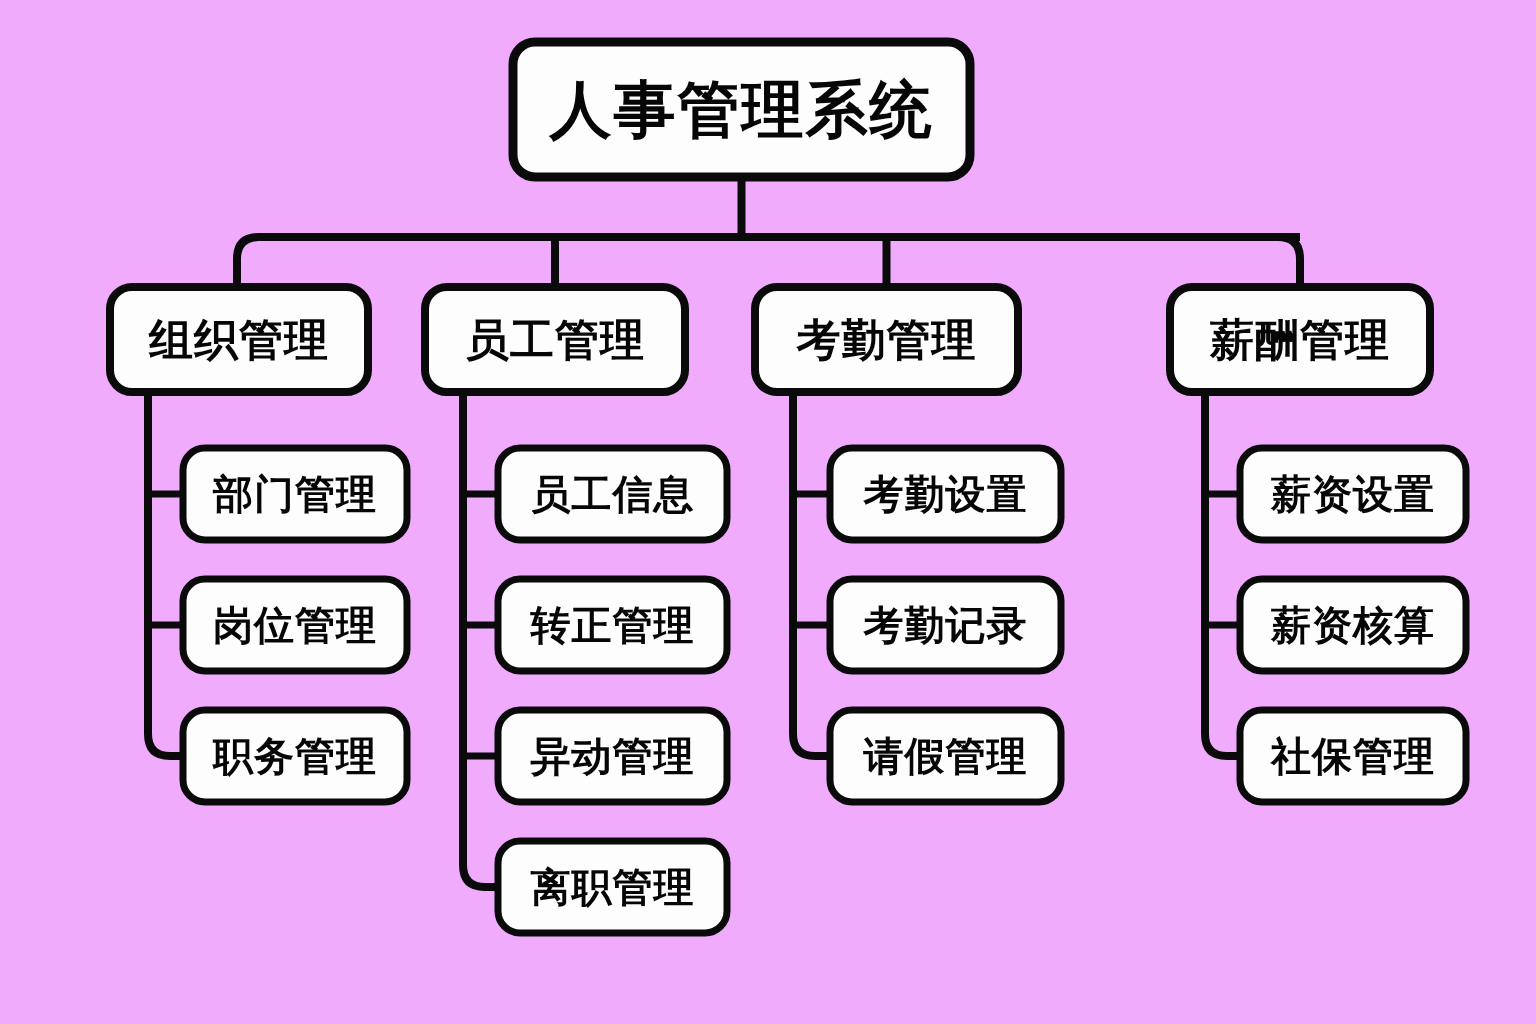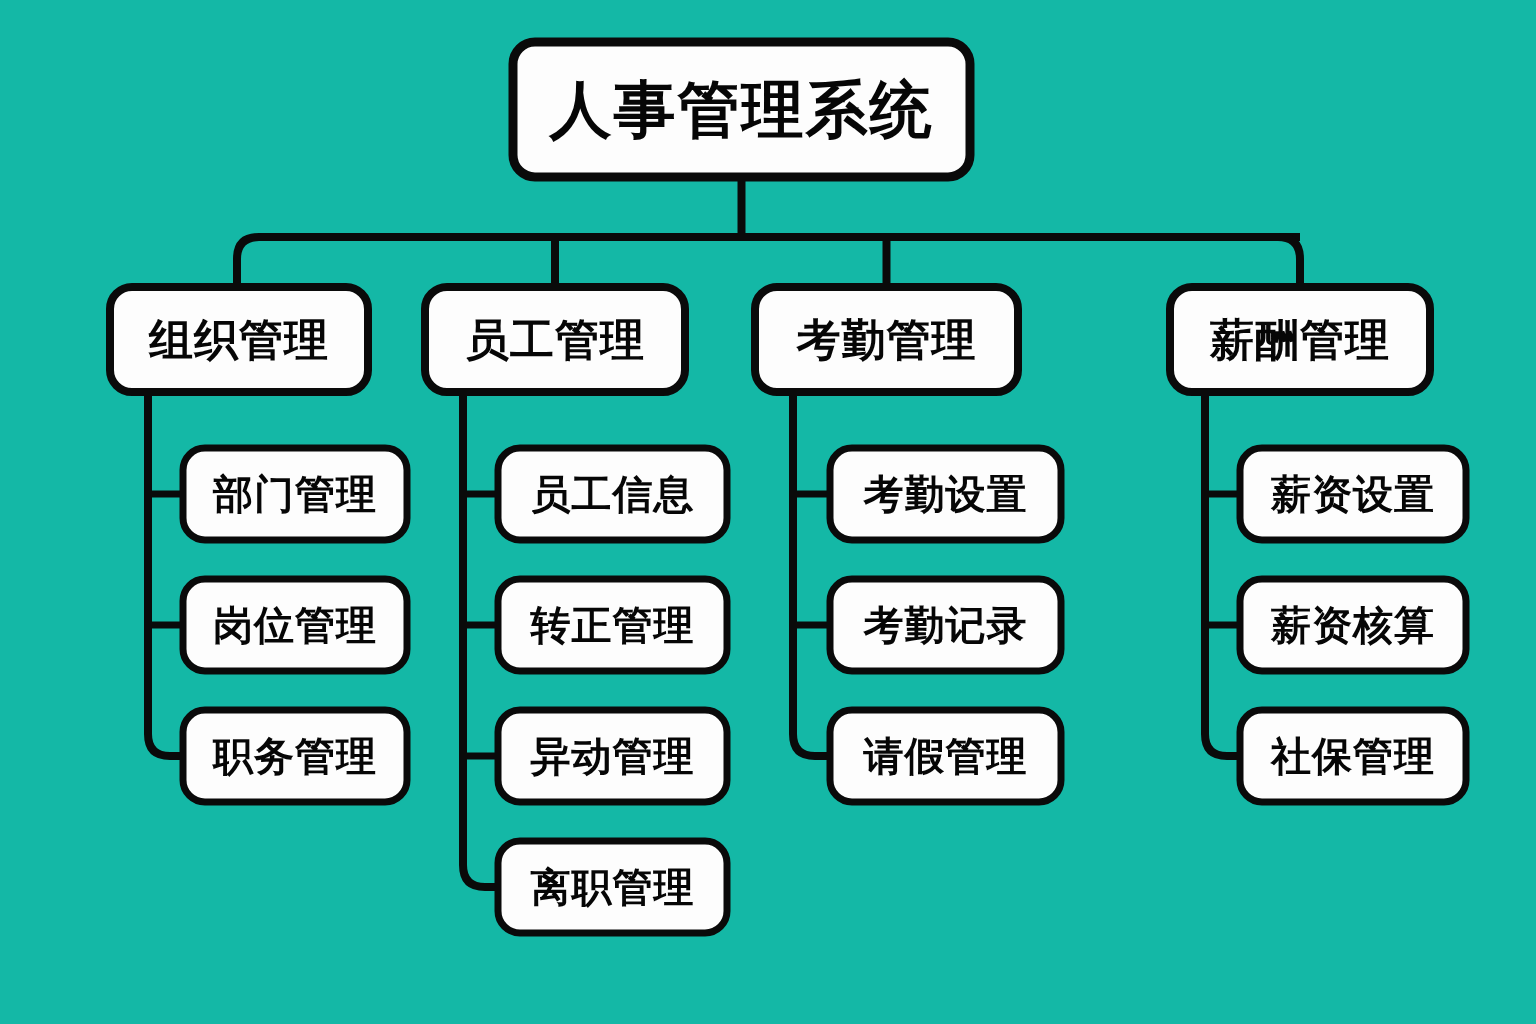--- a/index.html
+++ b/index.html
@@ -11,21 +11,21 @@
   body {
     width: 1536px;
     height: 1024px;
     overflow: hidden;
     font-family: "DejaVu Sans", "Liberation Sans", sans-serif;
   }
   #diagram-root {
     position: relative;
     width: 1536px;
     height: 1024px;
-    background: #14b8a6;
+    background: #f0abfc;
   }
   svg#tree-canvas {
     display: block;
     width: 1536px;
     height: 1024px;
   }
   .node-box {
     fill: #fdfdfd;
     stroke: #0a0a0a;
     stroke-linejoin: round;

